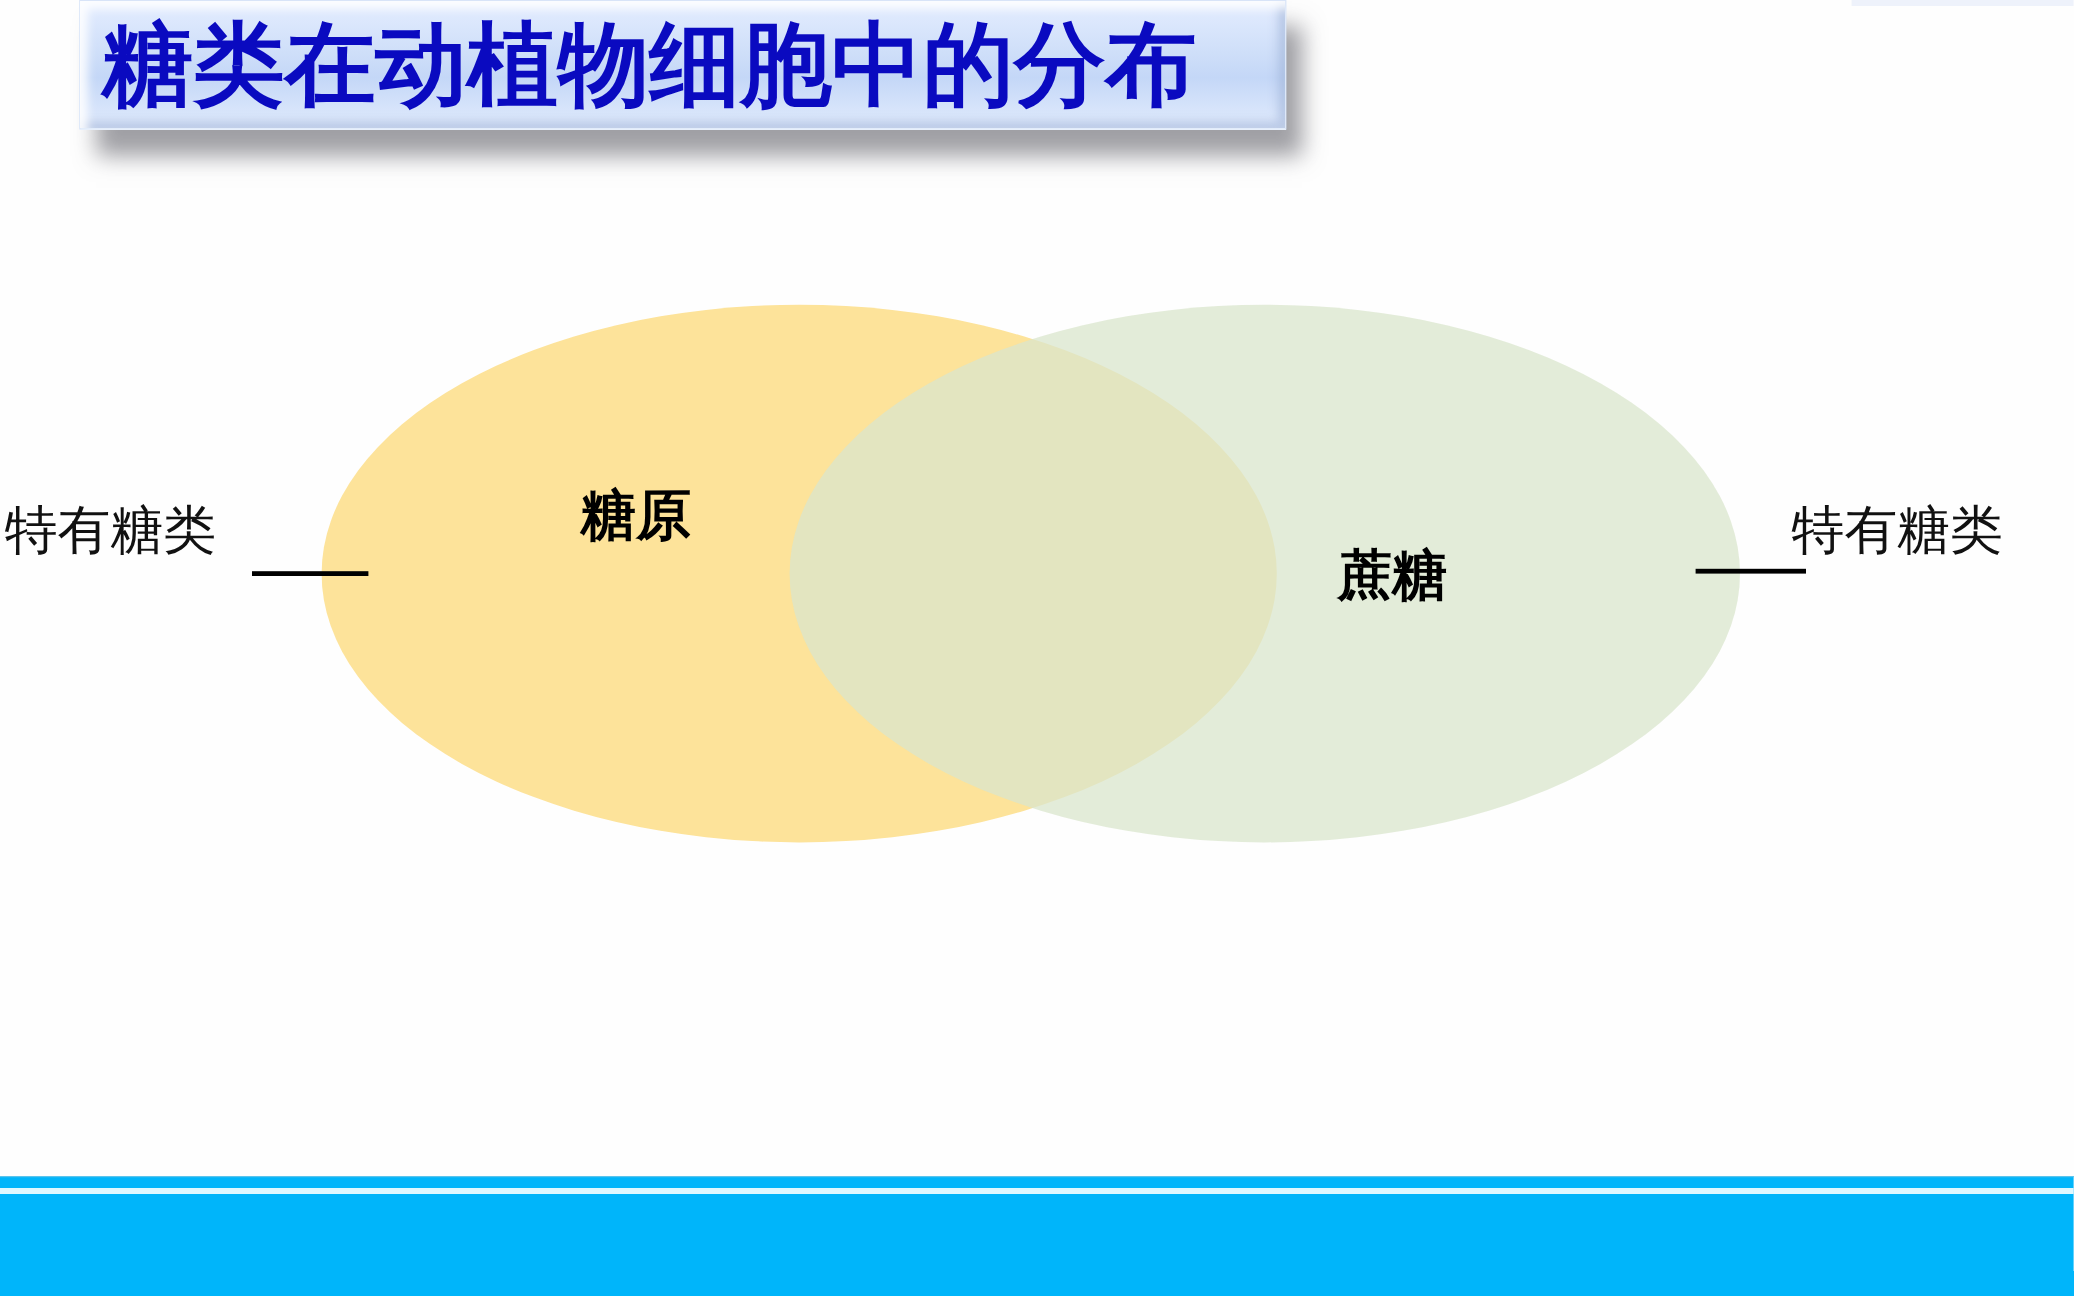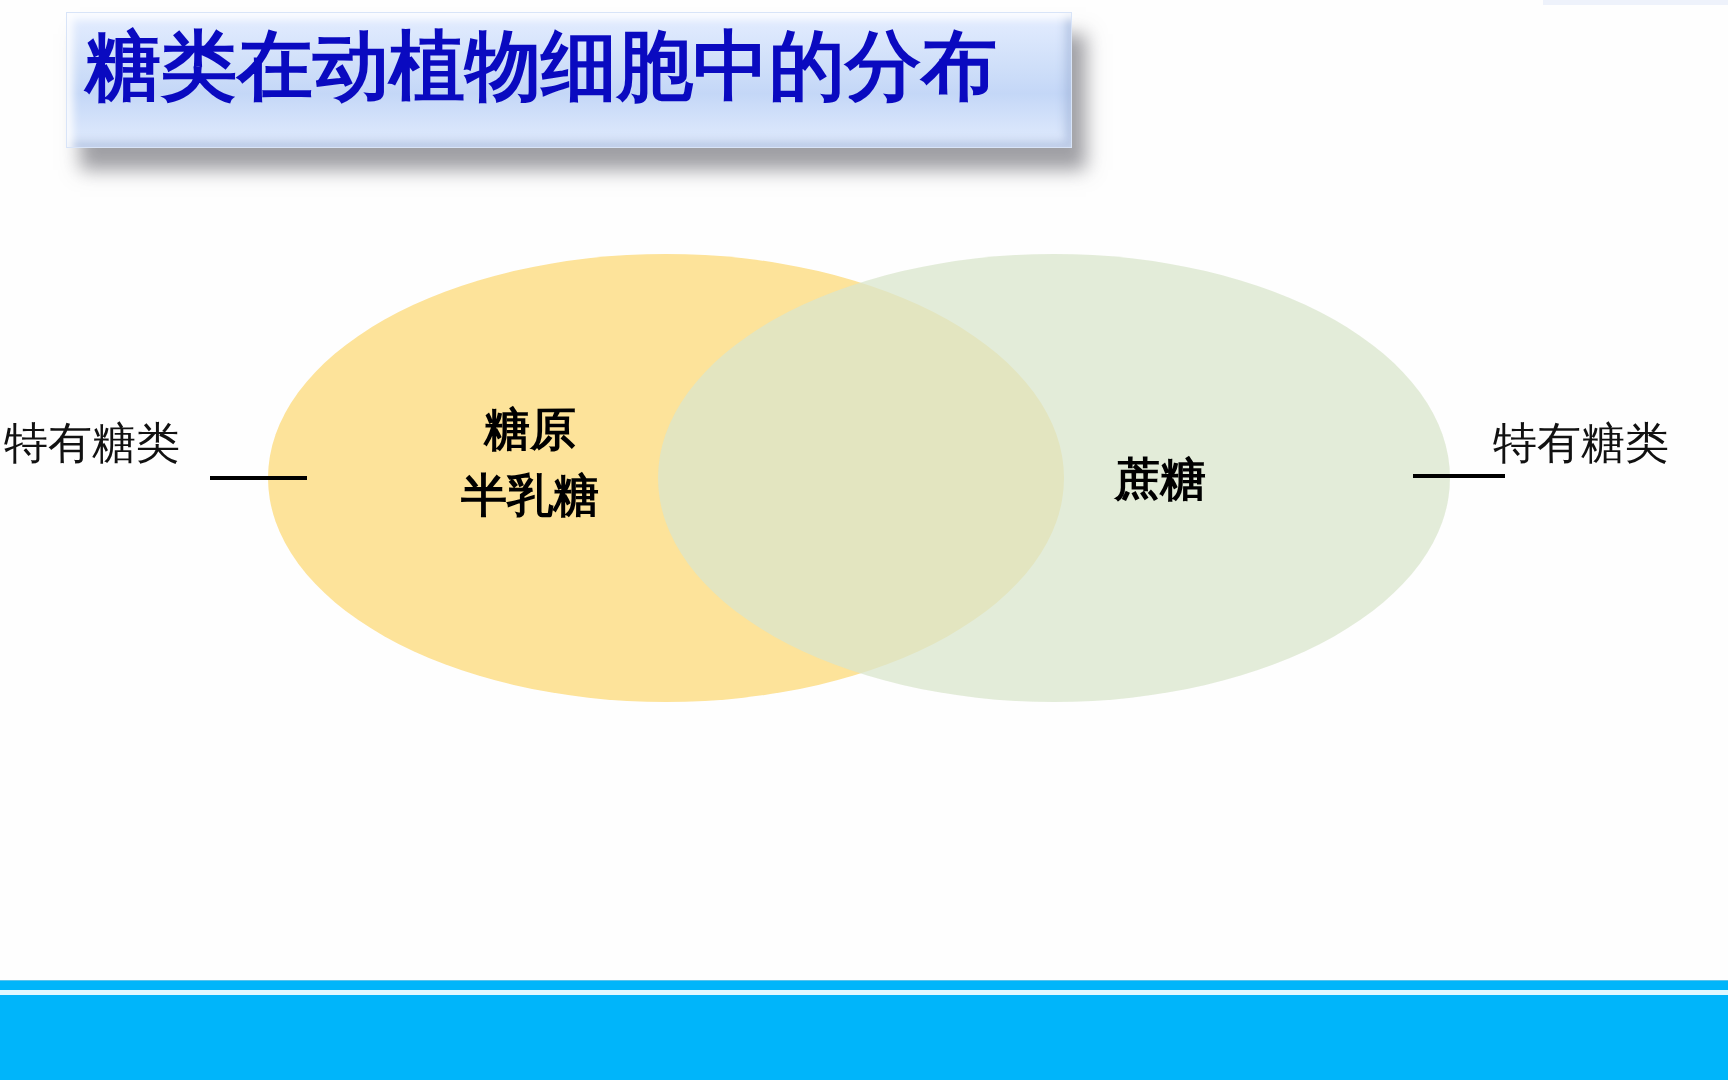--- a/index.html
+++ b/index.html
@@ -6,21 +6,21 @@
   body {
     width:1728px; height:1080px; position:relative; overflow:hidden;
     background:#fefefe;
     font-family:"DejaVu Sans", sans-serif;
   }
   .top-right-tab {
     position:absolute; left:1543px; top:0; width:185px; height:5px;
     background:#eef2fb;
   }
   .title-banner {
-    position:absolute; left:66px; top:12px; width:1006px; height:136px;
+    position:absolute; left:66px; top:0; width:1006px; height:108px;
     background:linear-gradient(180deg,#e4edff 0%,#cfdff9 40%,#c4d7f7 60%,#e2ecfd 100%);
     box-shadow: 14px 22px 18px rgba(80,80,90,0.55);
     border:1px solid #d8e4f8;
     box-sizing:border-box;
   }
   .title-banner::before {
     content:""; position:absolute; inset:0;
     box-shadow: inset 6px 6px 8px rgba(255,255,255,0.9), inset -6px -6px 8px rgba(150,170,210,0.5);
   }
   .title-text {
@@ -77,21 +77,20 @@
 </div>
 <div class="connector conn-left"></div>
 
 <div class="side-label right-label">
   <div>特有糖类</div>
 </div>
 <div class="connector conn-right"></div>
 
 <div class="set-items animal-items">
   <div>糖原</div>
-  <div>半乳糖</div>
 </div>
 
 <div class="set-items plant-items">
   <div>蔗糖</div>
 </div>
 
 <div class="footer-band"></div>
 <div class="footer-line-top"></div>
 <div class="footer-stripe"></div>
 

